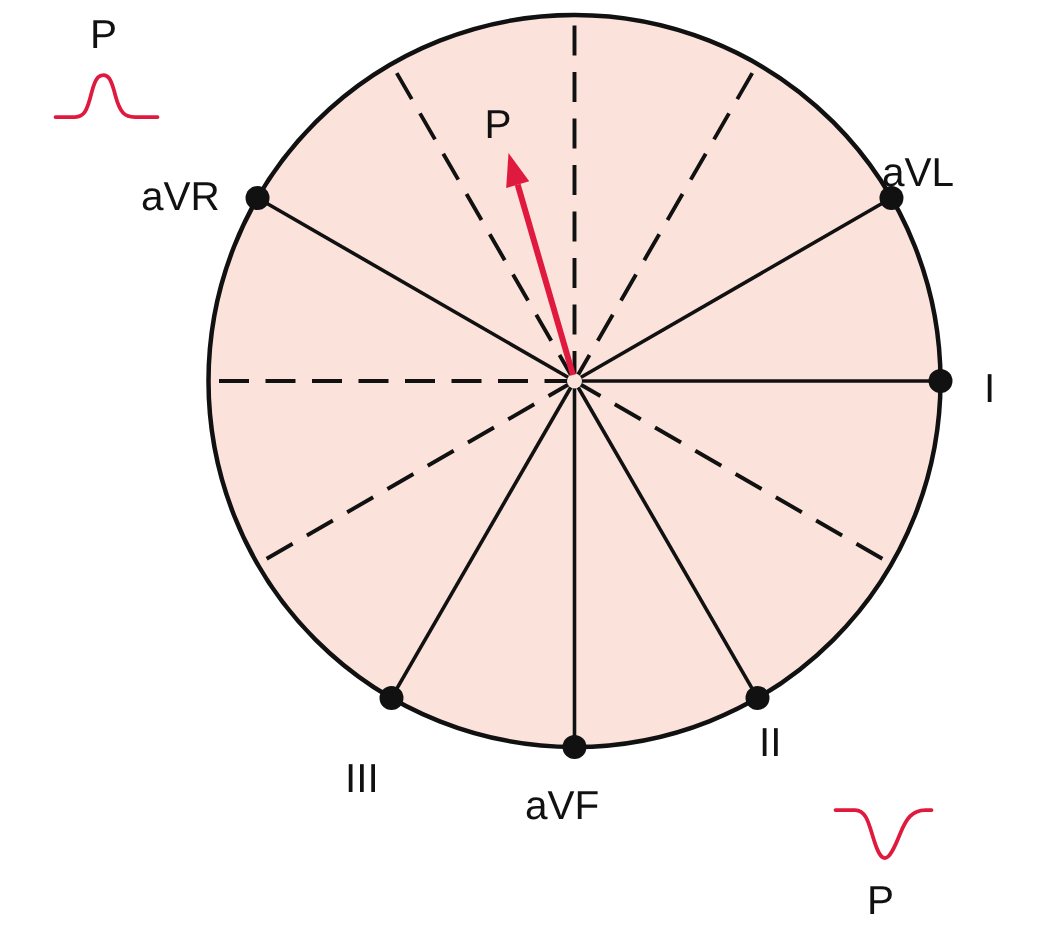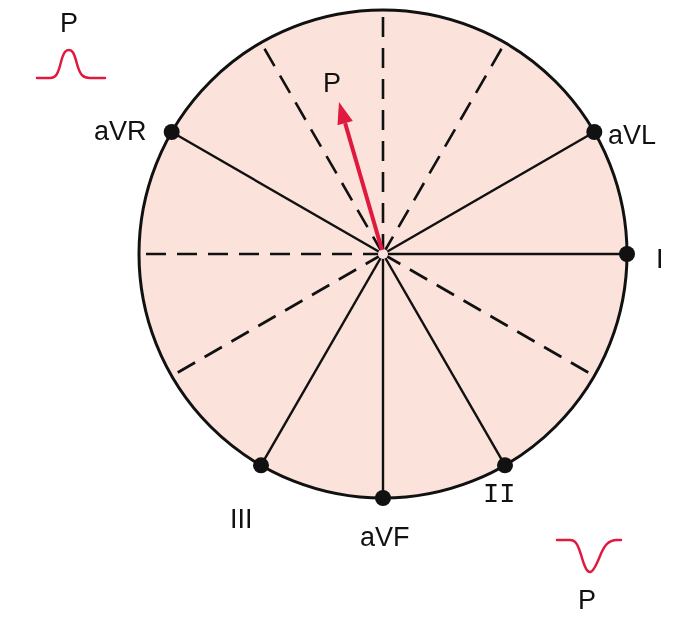--- a/index.html
+++ b/index.html
@@ -49,22 +49,22 @@
         <line x1="382" y1="250" x2="345.1380709201924" y2="123.12638363228996" stroke="#e0193e" stroke-width="4"></line>
         <polygon points="339,102 352.8203922410251,120.8943578431291 337.45574959935965,125.35840942145082" fill="#e0193e"></polygon>
       </g>
     <g id="waves">
       <path id="wave-up" d="M37 78 L50 78 C56 78 58 74 61 62 C64 50 67 50 69 50 C72 50 74 52 77 64 C80 75 83 78 90 78 L105 78" fill="none" stroke-width="2.5" stroke-linecap="round" stroke="#e0193e"></path>
       <path id="wave-down" d="M557 540 L570 540 C577 540 579 548 582 558 C585 568 587 572 590 572 C593 572 596 566 600 556 C604 546 608 540 617 540 L621 540" fill="none" stroke-width="2.5" stroke-linecap="round" stroke="#e0193e"></path>
     </g>
   </svg>
 
   <span class="lbl" style="left:656px;top:246px;">I</span>
-  <span class="lbl" style="left:608px;top:102px;margin-top:20px;">aVL</span>
+  <span class="lbl" style="left:588px;top:102px;">aVL</span>
   <span class="lbl" style="left:94px;top:118px;">aVR</span>
-  <span class="lbl" style="left:483px;top:482px;font-family:Liberation Mono, monospace;">II</span>
-  <span class="lbl" style="left:360px;top:524px;">aVF</span>
+  <span class="lbl" style="left:506px;top:482px;">II</span>
+  <span class="lbl" style="left:350px;top:524px;">aVF</span>
   <span class="lbl" style="left:230px;top:506px;">III</span>
 
   <span class="lbl" style="left:323px;top:70px;">P</span>
   <span class="lbl" style="left:60px;top:10px;">P</span>
   <span class="lbl" style="left:578px;top:587px;">P</span>
 </div>
 
 </body></html>

